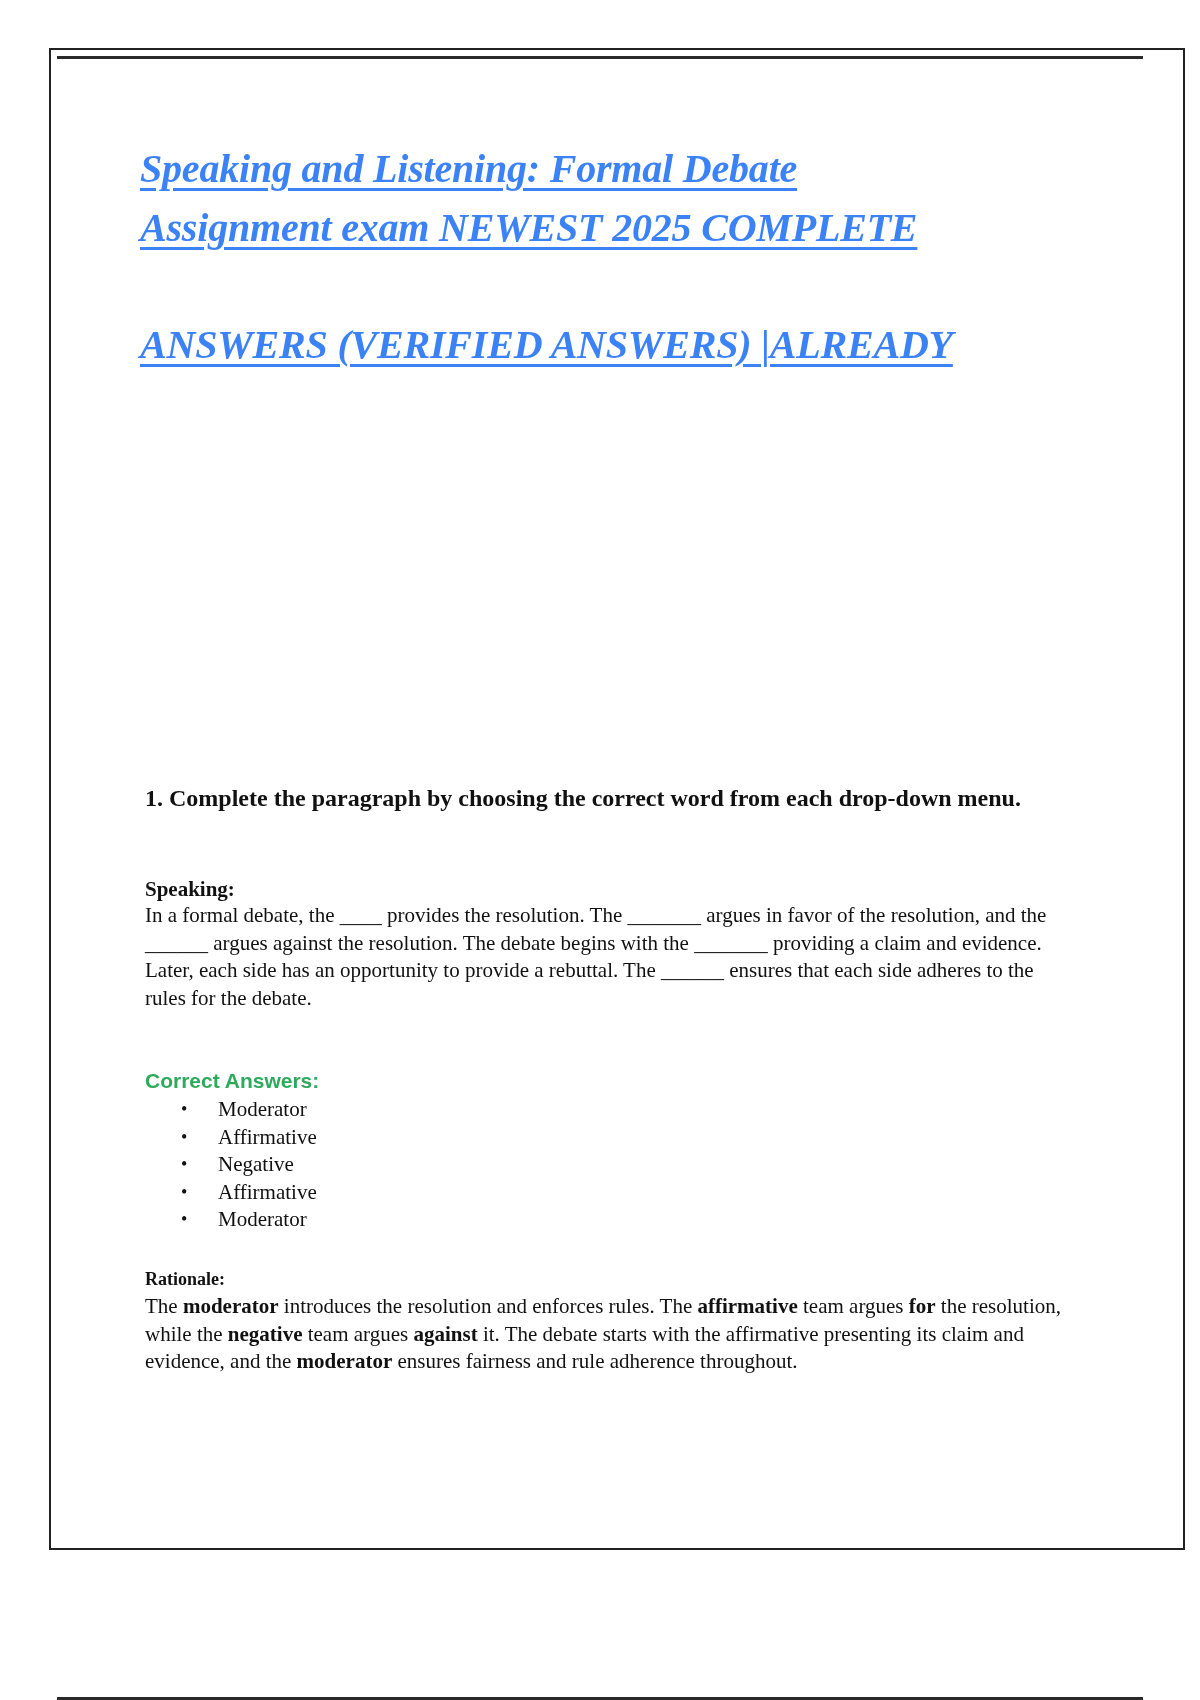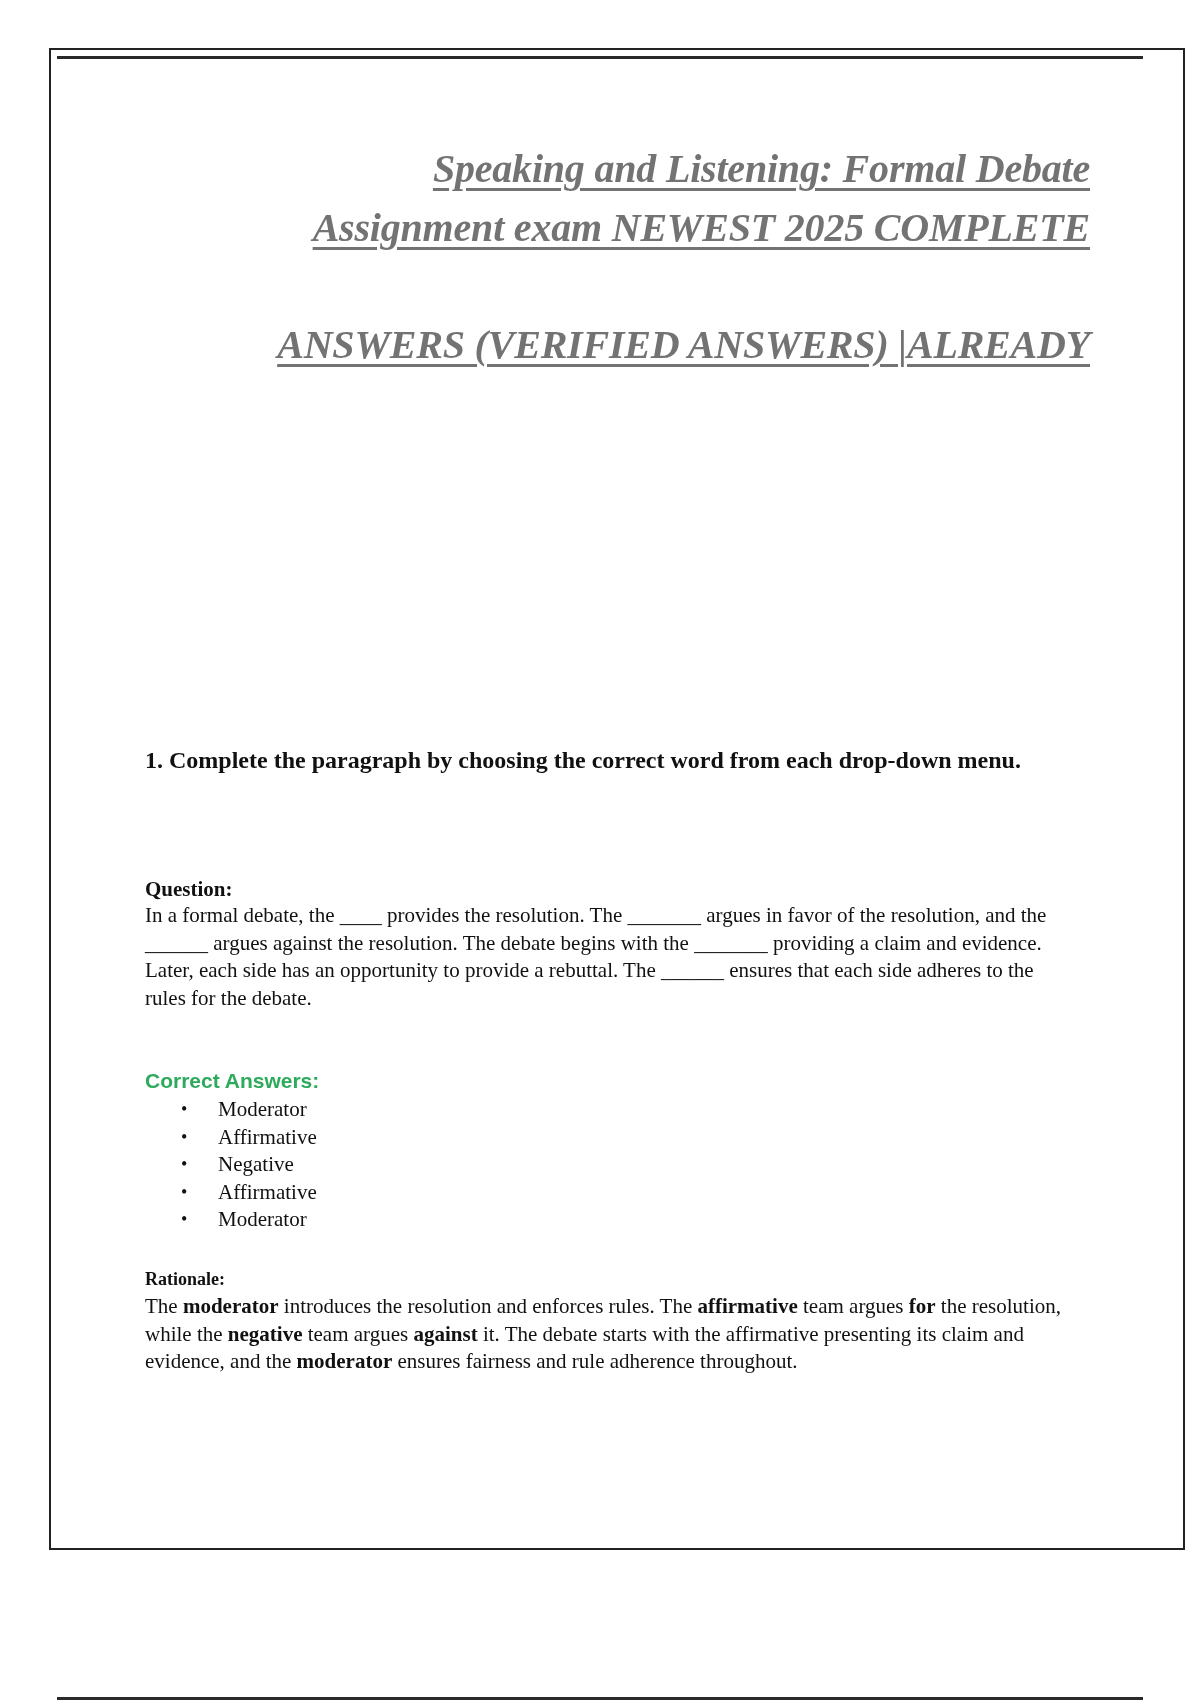--- a/index.html
+++ b/index.html
@@ -1,23 +1,23 @@
 <!DOCTYPE html>
 <html><head>
 <meta charset="utf-8">
 <style>
   html, body { margin: 0; padding: 0; background: #ffffff; }
   body { width: 1200px; height: 1700px; position: relative; overflow: hidden; font-family: "Liberation Serif", serif; color: #111; }
   .page-box { position: absolute; left: 49px; top: 48px; width: 1136px; height: 1502px; border: 2px solid #222; box-sizing: border-box; }
   .top-rule { position: absolute; left: 57px; top: 56px; width: 1086px; height: 3px; background: #2a2a2a; }
   .bottom-rule { position: absolute; left: 57px; top: 1697px; width: 1086px; height: 3px; background: #2a2a2a; }
-  .title { position: absolute; left: 140px; top: 140px; width: 950px; text-align: right; font-family: "Liberation Serif", serif; font-style: italic; font-weight: bold; font-size: 40px; line-height: 58.5px; color: #737373; letter-spacing: -0.2px; }
+  .title { position: absolute; left: 140px; top: 140px; width: 950px; text-align: left; font-family: "Liberation Serif", serif; font-style: italic; font-weight: bold; font-size: 40px; line-height: 58.5px; color: #3b82f6; letter-spacing: -0.2px; }
   .title span { text-decoration: underline; text-decoration-thickness: 3px; text-underline-offset: 6px; }
   .content { position: absolute; left: 145px; width: 930px; }
-  .q-heading { top: 744px; font-weight: bold; font-size: 24px; line-height: 32px; }
+  .q-heading { top: 782px; font-weight: bold; font-size: 24px; line-height: 32px; }
   .q-label { top: 876px; font-weight: bold; font-size: 21px; line-height: 26px; }
   .q-text { top: 902px; font-size: 21px; line-height: 27.5px; }
   .answers-heading { top: 1041px; font-family: "Liberation Sans", sans-serif; font-weight: bold; font-size: 21px; color: #2EAA5C; margin-top: 28px; }
   .answers-list { top: 1096px; margin: 0; padding: 0; list-style: none; }
   .answers-list li { position: relative; padding-left: 73px; font-size: 21px; line-height: 27.5px; }
   .answers-list li .bullet { position: absolute; left: 36px; top: 0; font-size: 18px; }
   .rationale-label { top: 1266px; font-weight: bold; font-size: 18px; line-height: 26px; }
   .rationale-text { top: 1293px; font-size: 21px; line-height: 27.5px; }
   b { font-weight: bold; }
 </style>
@@ -28,21 +28,21 @@
 <div class="top-rule"></div>
 
 <div class="title">
   <span>Speaking and Listening: Formal Debate</span><br>
   <span>Assignment exam NEWEST 2025 COMPLETE</span><br>
   <br>
   <span>ANSWERS (VERIFIED ANSWERS) |ALREADY</span><br>
 </div>
 
 <div class="content q-heading">1. Complete the paragraph by choosing the correct word from each drop-down menu.</div>
-<div class="content q-label">Question:</div>
+<div class="content q-label">Speaking:</div>
 <div class="content q-text">In a formal debate, the ____ provides the resolution. The _______ argues in favor of the resolution, and the ______ argues against the resolution. The debate begins with the _______ providing a claim and evidence. Later, each side has an opportunity to provide a rebuttal. The ______ ensures that each side adheres to the rules for the debate.</div>
 
 <div class="content answers-heading">Correct Answers:</div>
 <ul class="content answers-list">
   <li><span class="bullet">•</span><span>Moderator</span></li>
   <li><span class="bullet">•</span><span>Affirmative</span></li>
   <li><span class="bullet">•</span><span>Negative</span></li>
   <li><span class="bullet">•</span><span>Affirmative</span></li>
   <li><span class="bullet">•</span><span>Moderator</span></li>
 </ul>

